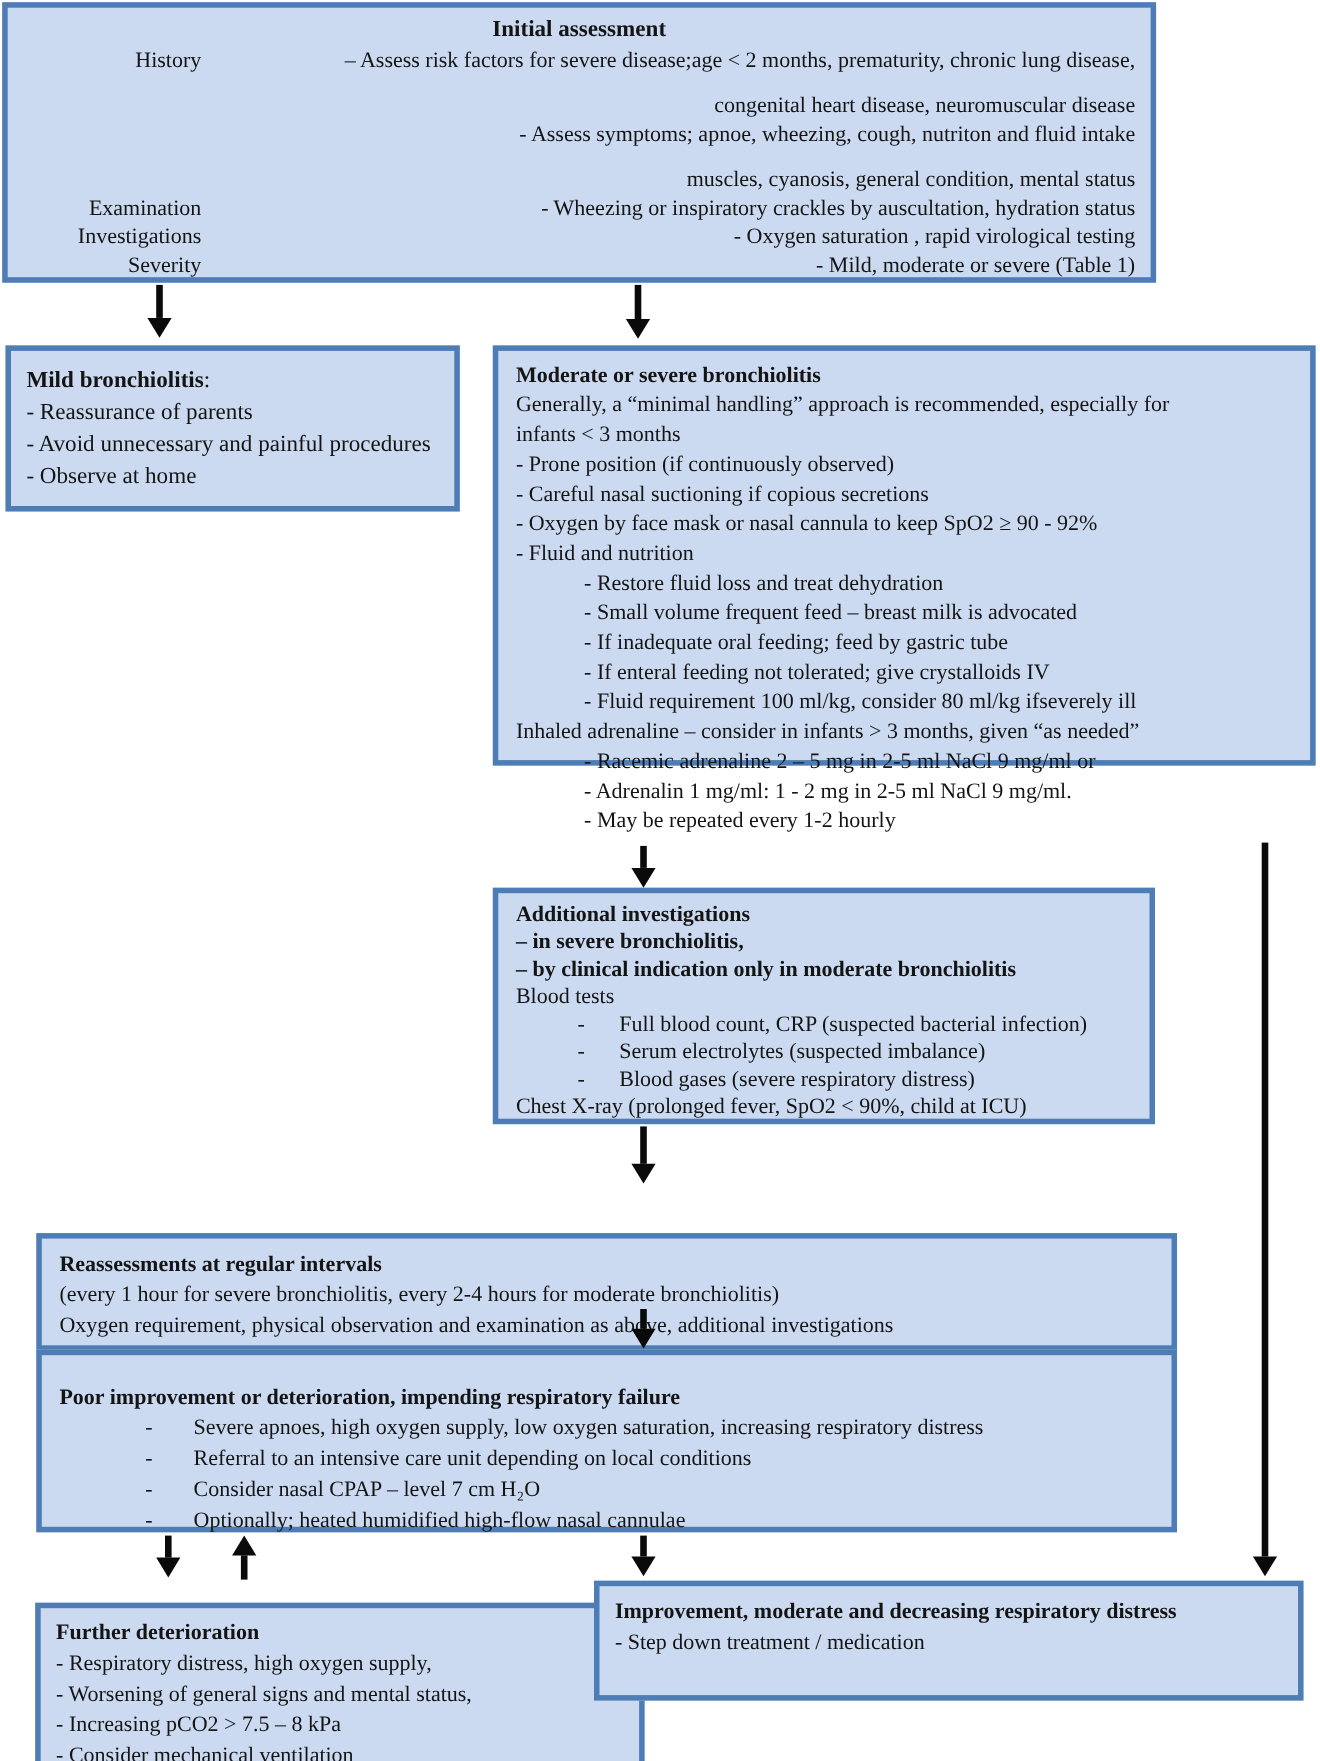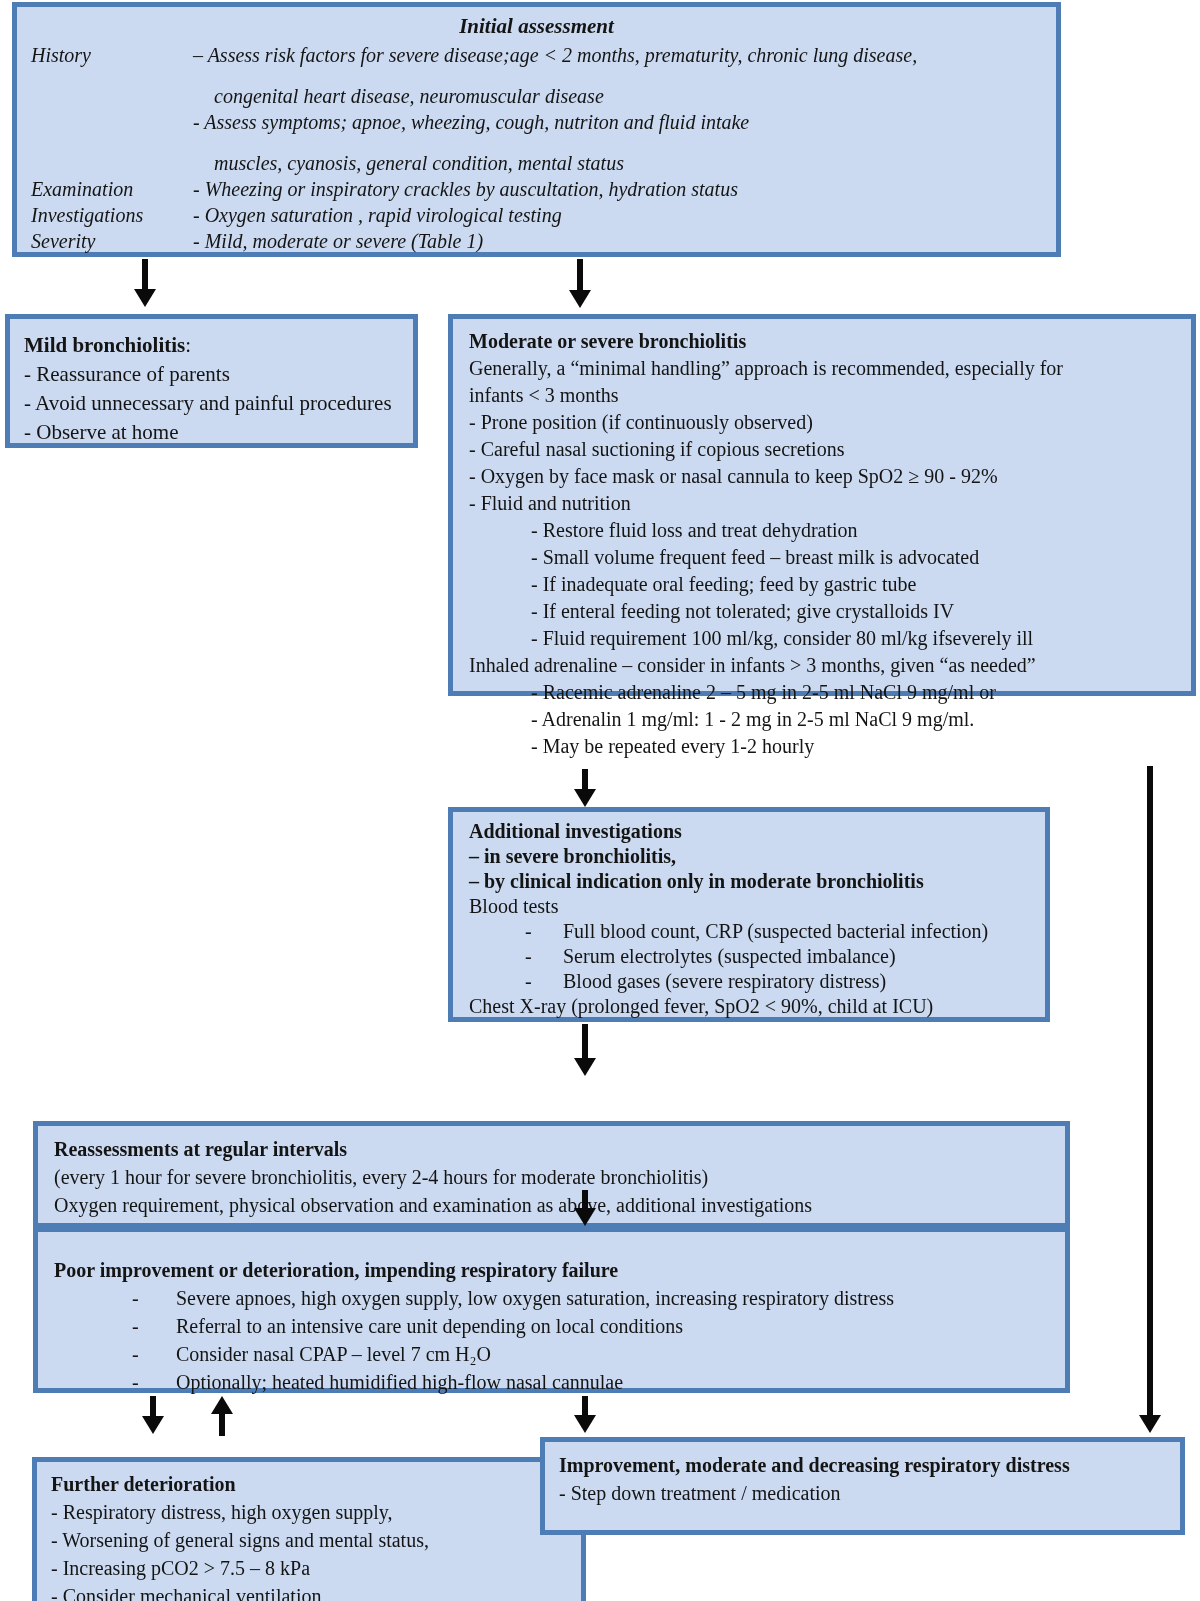--- a/index.html
+++ b/index.html
@@ -10,29 +10,29 @@
     color:#141414; font-size:20px;
   }
   .box {
     position:absolute; box-sizing:border-box;
     background:#cbdaf0; border:5px solid #4e7db6;
   }
   .bold { font-weight:bold; }
   .center { text-align:center; }
 
   
-  #box-initial { left:12px; top:2px; width:1049px; height:255px; padding:6px 14px 0 14px; line-height:26px;font-style:italic; }
+  #box-initial { left:2px; top:2px; width:1049px; height:255px; padding:6px 14px 0 14px; line-height:26px; }
   #box-initial .ttl { font-size:21px; margin-bottom:3px; }
-  .row { display:flex; }
+  .row { display:flex;text-align:right; }
   .row .lbl { flex:0 0 162px; }
   .row .txt { flex:1; }
   .row .txt.cont { padding-left:21px;margin-top:15px; }
 
   
-  #box-mild { left:5px; top:314px; width:413px; height:134px; padding:12px 14px; font-size:21px; line-height:29px; }
+  #box-mild { left:5px; top:314px; width:413px; height:151px; padding:12px 14px; font-size:21px; line-height:29px; }
 
   
   #box-moderate { left:448px; top:314px; width:748px; height:382px; padding:9px 16px; line-height:27px; }
   #box-moderate .ind { padding-left:62px; }
 
   
   #box-additional { left:448px; top:807px; width:602px; height:215px; padding:7px 16px; line-height:25px; }
   .hang { display:flex; }
   #box-additional .hang { padding-left:56px; }
   #box-additional .hang .dash { flex:0 0 38px; }
@@ -42,21 +42,21 @@
 
   
   #box-poor { left:33px; top:1227px; width:1037px; height:166px; padding:24px 16px; line-height:28px; }
   #box-poor .hang { padding-left:78px; }
   #box-poor .hang .dash { flex:0 0 44px; }
 
   
   #box-further { left:32px; top:1437px; width:554px; height:158px; padding:8px 14px; line-height:28px;margin-top:20px; }
 
   
-  #box-improve { left:540px; top:1437px; width:645px; height:98px; padding:9px 14px; line-height:28px; }
+  #box-improve { left:540px; top:1437px; width:645px; height:109px; padding:9px 14px; line-height:28px; }
 
   
   .ad, .au { position:absolute; width:6px; background:#0a0a0a; }
   .ad::after {
     content:""; position:absolute; top:100%; left:-8px;
     border-left:11px solid transparent; border-right:11px solid transparent;
     border-top:18px solid #0a0a0a;
   }
   .au::before {
     content:""; position:absolute; bottom:100%; left:-8px;

